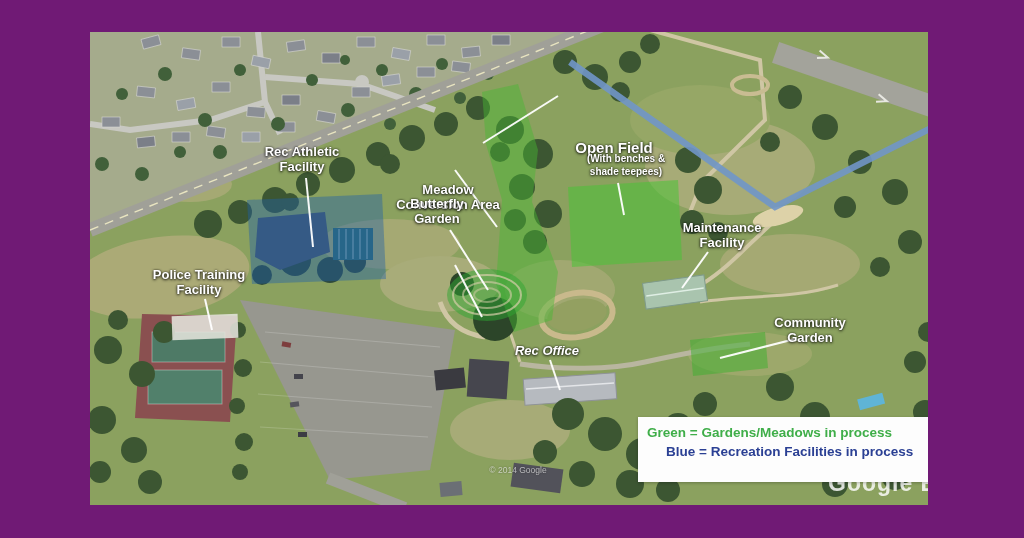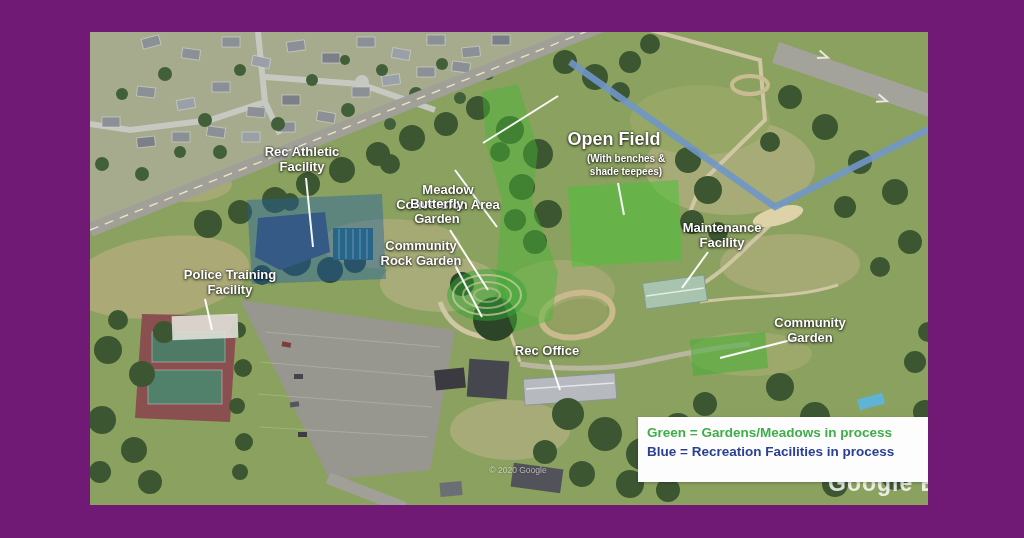--- a/index.html
+++ b/index.html
@@ -4,21 +4,21 @@
 <style>
   html,body{margin:0;padding:0;background:#ffffff;}
   .canvas{position:relative;width:1024px;height:538px;background:#701a75;overflow:hidden;
           font-family:"Liberation Sans",sans-serif;padding-left:20px;}
   .photo{position:absolute;left:90px;top:32px;width:838px;height:473px;overflow:hidden;
          background:#8ba15f;}
   .photo svg{position:absolute;left:0;top:0;width:838px;height:473px;}
   .map-label{position:absolute;transform:translate(-50%,-50%);color:#fff;font-weight:bold;
              font-size:13px;line-height:1.18;text-align:center;white-space:pre-line;
              text-shadow:0 1px 3px rgba(0,0,0,.85),0 0 2px rgba(0,0,0,.7);z-index:15;}
-  .map-label.big{font-size:18px;}
+  .map-label.big{font-size:15px;margin-top:8px;}
   .map-label.sub{font-size:10px;font-weight:bold;line-height:1.25;margin-left:12px;}
   .legend{position:absolute;left:548px;top:385px;width:324px;height:65px;background:#fdfdfd;
           z-index:30;padding:6px 0 0 9px;box-sizing:border-box;box-shadow:0 1px 3px rgba(0,0,0,.25);}
   .legend-row{font-size:13.5px;font-weight:600;line-height:1.42;white-space:nowrap;}
   .google-logo{position:absolute;left:738px;top:438px;font-size:23px;font-weight:bold;
                letter-spacing:1px;color:rgba(255,255,255,.82);z-index:20;white-space:nowrap;}
   .attribution{position:absolute;left:368px;top:433px;width:120px;text-align:center;
                font-size:8.5px;color:rgba(255,255,255,.62);z-index:14;
                text-shadow:0 0 2px rgba(0,0,0,.4);}
 </style>
@@ -292,31 +292,29 @@
 
     <div class="map-label" style="left:212px;top:127px;">Rec Athletic
 Facility</div>
     <div class="map-label" style="left:358px;top:121px;margin-top:44px;">Meadow
 Conversion Area</div>
     <div class="map-label big" style="left:524px;top:108px;">Open Field</div>
     <div class="map-label sub" style="left:524px;top:133px;">(With benches &amp;
 shade teepees)</div>
     <div class="map-label" style="left:347px;top:179px;">Butterfly
 Garden</div>
-    <div class="map-label" style="left:331px;top:221px;">Community
-Rock Garden</div>
     <div class="map-label" style="left:632px;top:203px;">Maintenance
 Facility</div>
-    <div class="map-label" style="left:109px;top:250px;margin-left:31px;">Police Training
+    <div class="map-label" style="left:109px;top:250px;">Police Training
 Facility</div>
     <div class="map-label" style="left:720px;top:298px;">Community Garden</div>
-    <div class="map-label" style="left:457px;top:319px;">Rec Office</div>
-
-    <div class="attribution">© 2020 Google</div>
+    <div class="map-label" style="left:457px;top:319px;font-style:italic;">Rec Office</div>
+
+    <div class="attribution">© 2014 Google</div>
     <div class="google-logo">Google E</div>
 
     <div class="legend">
       <div class="legend-row" style="color: rgb(63, 174, 73);">Green = Gardens/Meadows in process</div>
-      <div class="legend-row" style="color: rgb(43, 64, 148);">Blue = Recreation Facilities in process</div>
+      <div class="legend-row" style="color: rgb(43, 64, 148); margin-left: 19px;">Blue = Recreation Facilities in process</div>
     </div>
 
   </div>
 </div>
 
 </body></html>

